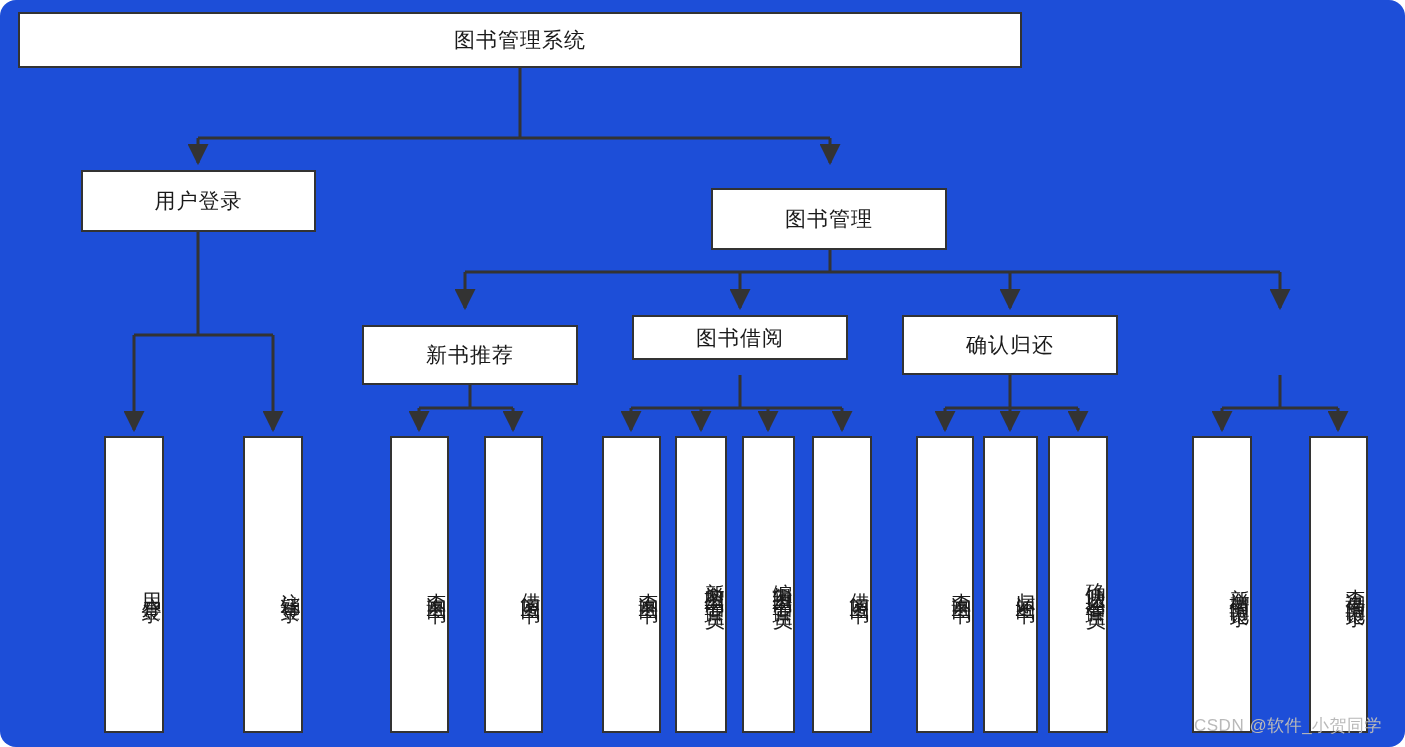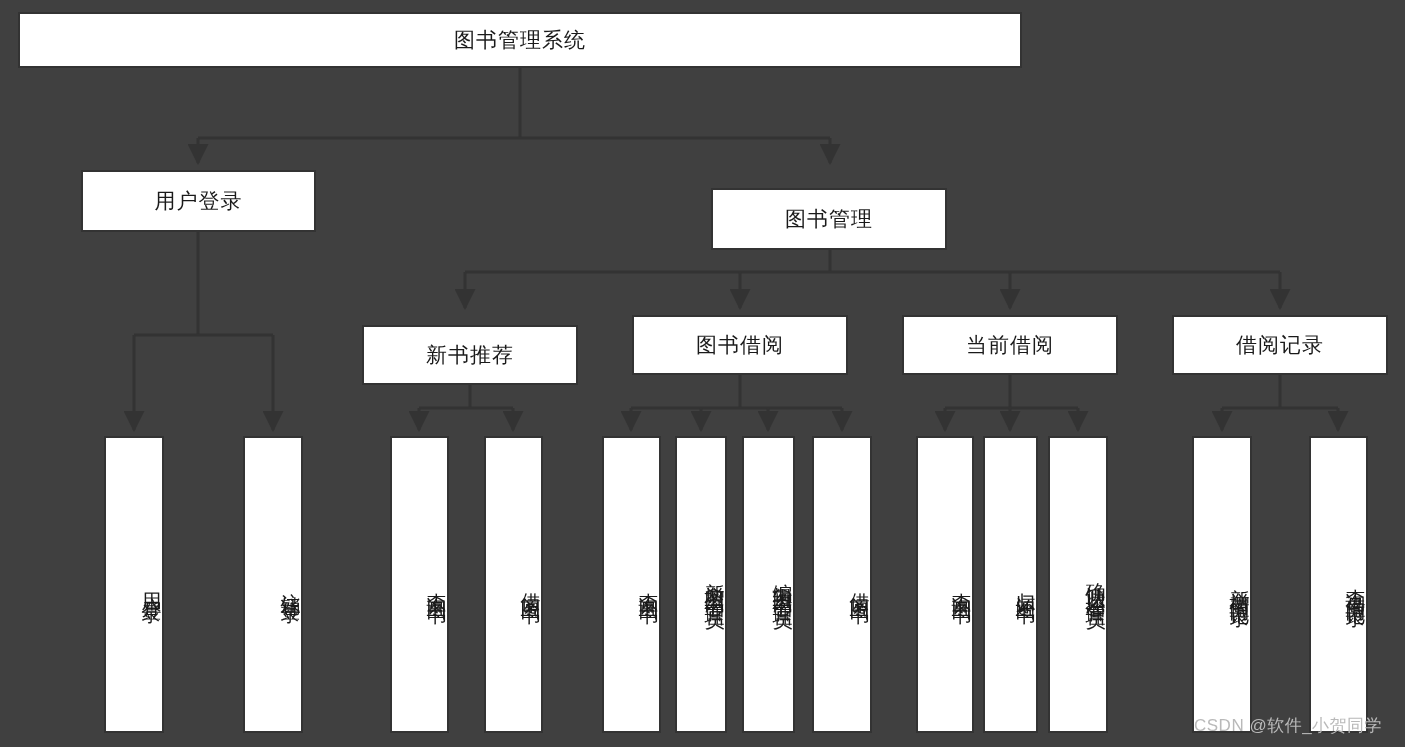--- a/index.html
+++ b/index.html
@@ -7,22 +7,23 @@
     padding: 0;
     background: #ffffff;
   }
   body {
     font-family: "Liberation Sans", "DejaVu Sans", sans-serif;
   }
   #canvas {
     position: relative;
     width: 1405px;
     height: 747px;
-    background: #404040;
+    background: #1d4ed8;
     overflow: hidden;
+    border-radius: 16px;
   }
   svg.wires {
     position: absolute;
     left: 0;
     top: 0;
     width: 1405px;
     height: 747px;
     pointer-events: none;
   }
   .node {
@@ -136,28 +137,25 @@
   <div class="node h" style="left: 81px; top: 170px; width: 235px; height: 62px;">
     <span>用户登录</span>
   </div>
   <div class="node h" style="left: 711px; top: 170px; width: 236px; height: 62px; margin-top: 18px;">
     <span>图书管理</span>
   </div>
 
   <div class="node h" style="left: 362px; top: 325px; width: 216px; height: 60px;">
     <span>新书推荐</span>
   </div>
-  <div class="node h" style="left: 632px; top: 315px; width: 216px; height: 60px;">
+  <div class="node h" style="left: 632px; top: 315px; width: 216px; height: 45px;">
     <span>图书借阅</span>
   </div>
   <div class="node h" style="left: 902px; top: 315px; width: 216px; height: 60px;">
-    <span>当前借阅</span>
-  </div>
-  <div class="node h" style="left: 1172px; top: 315px; width: 216px; height: 60px;">
-    <span>借阅记录</span>
+    <span>确认归还</span>
   </div>
 
   <div class="node v" style="left: 104px; top: 436px; width: 60px; height: 297px;">
     <span class="vtext">用户登录</span>
   </div>
   <div class="node v" style="left: 243px; top: 436px; width: 60px; height: 297px;">
     <span class="vtext">注销登录</span>
   </div>
   <div class="node v" style="left: 390px; top: 436px; width: 59px; height: 297px;">
     <span class="vtext">查询图书</span>

